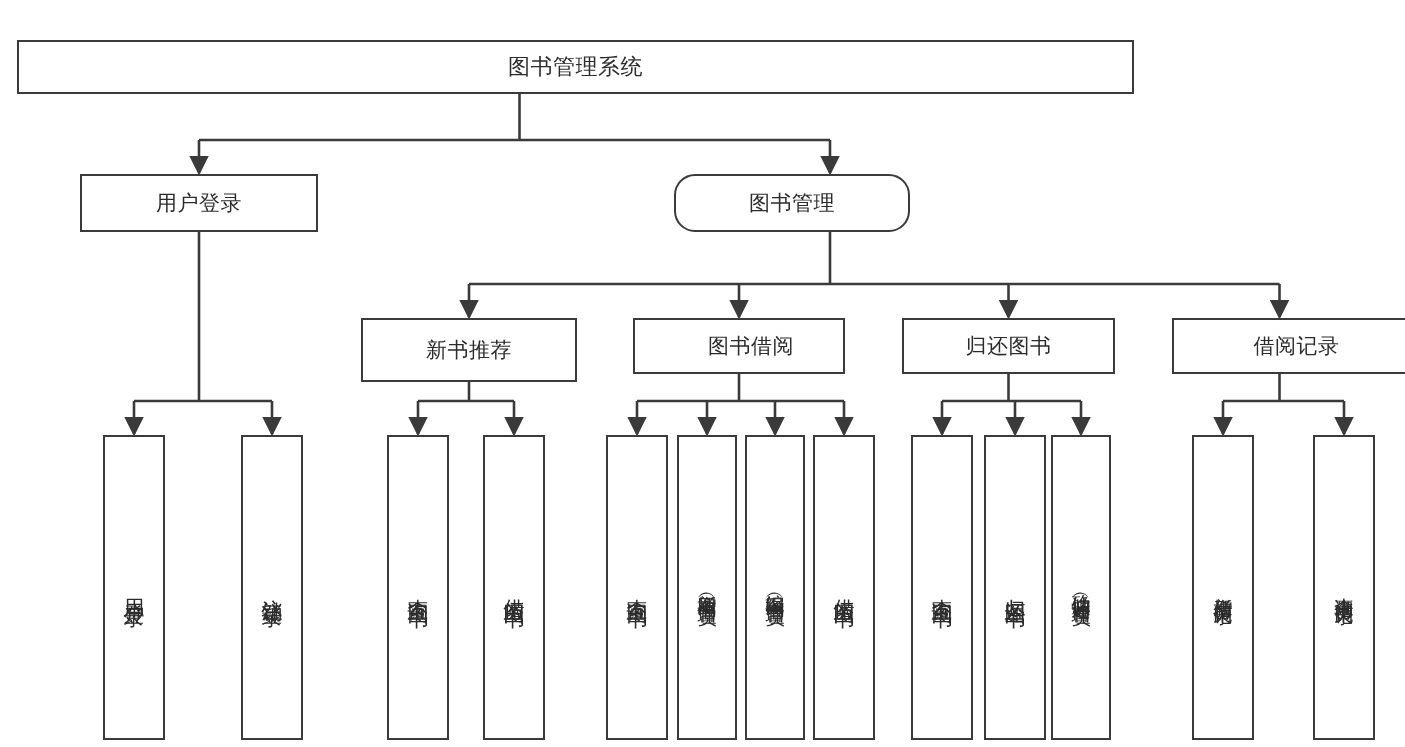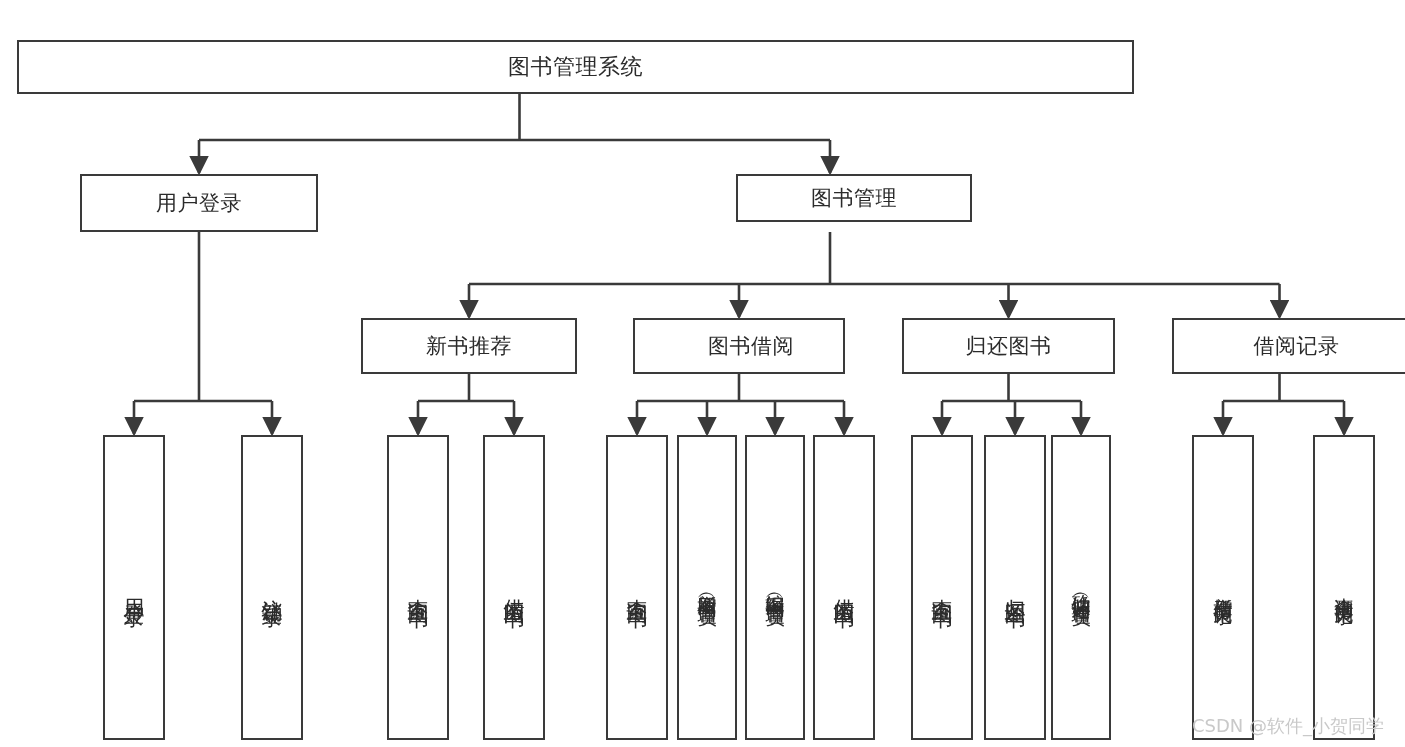--- a/index.html
+++ b/index.html
@@ -124,24 +124,24 @@
       </g>
   </svg>
 
   <div id="nodes-layer">
       <div class="node horiz root" style="left: 17px; top: 28px; width: 1117px; height: 54px; border-color: rgb(58, 58, 58); color: rgb(43, 43, 43); margin-top: 12px;">
         <span class="label">图书管理系统</span>
       </div>
       <div class="node horiz" style="left: 80px; top: 174px; width: 238px; height: 58px; border-color: rgb(58, 58, 58); color: rgb(43, 43, 43);">
         <span class="label">用户登录</span>
       </div>
-      <div class="node horiz" style="left: 736px; top: 174px; width: 236px; height: 48px; border-color: rgb(58, 58, 58); color: rgb(43, 43, 43);">
+      <div class="node horiz" style="left: 674px; top: 174px; width: 236px; height: 58px; border-color: rgb(58, 58, 58); color: rgb(43, 43, 43); border-radius: 21px;">
         <span class="label">图书管理</span>
       </div>
-      <div class="node horiz" style="left: 361px; top: 318px; width: 216px; height: 56px; border-color: rgb(58, 58, 58); color: rgb(43, 43, 43);">
+      <div class="node horiz" style="left: 361px; top: 318px; width: 216px; height: 64px; border-color: rgb(58, 58, 58); color: rgb(43, 43, 43);">
         <span class="label">新书推荐</span>
       </div>
       <div class="node horiz" style="left: 633px; top: 318px; width: 212px; height: 56px; border-color: rgb(58, 58, 58); color: rgb(43, 43, 43); padding-left: 24px;">
         <span class="label">图书借阅</span>
       </div>
       <div class="node horiz" style="left: 902px; top: 318px; width: 213px; height: 56px; border-color: rgb(58, 58, 58); color: rgb(43, 43, 43);">
         <span class="label">归还图书</span>
       </div>
       <div class="node horiz" style="left: 1172px; top: 318px; width: 249px; height: 56px; border-color: rgb(58, 58, 58); color: rgb(43, 43, 43);">
         <span class="label">借阅记录</span>
@@ -180,14 +180,13 @@
         <span class="label">确认归还（管理员）</span>
       </div>
       <div class="node vert narrow" style="left: 1192px; top: 435px; width: 62px; height: 305px; border-color: rgb(58, 58, 58); color: rgb(43, 43, 43);">
         <span class="label">新增借阅记录</span>
       </div>
       <div class="node vert narrow" style="left: 1313px; top: 435px; width: 62px; height: 305px; border-color: rgb(58, 58, 58); color: rgb(43, 43, 43);">
         <span class="label">查询借阅记录</span>
       </div>
     </div>
 
-  <div class="watermark" style="left: 1192px; top: 714px; color: rgb(201, 201, 201);">CSDN @软件_小贺同学</div>
 </div>
 
 </body></html>

